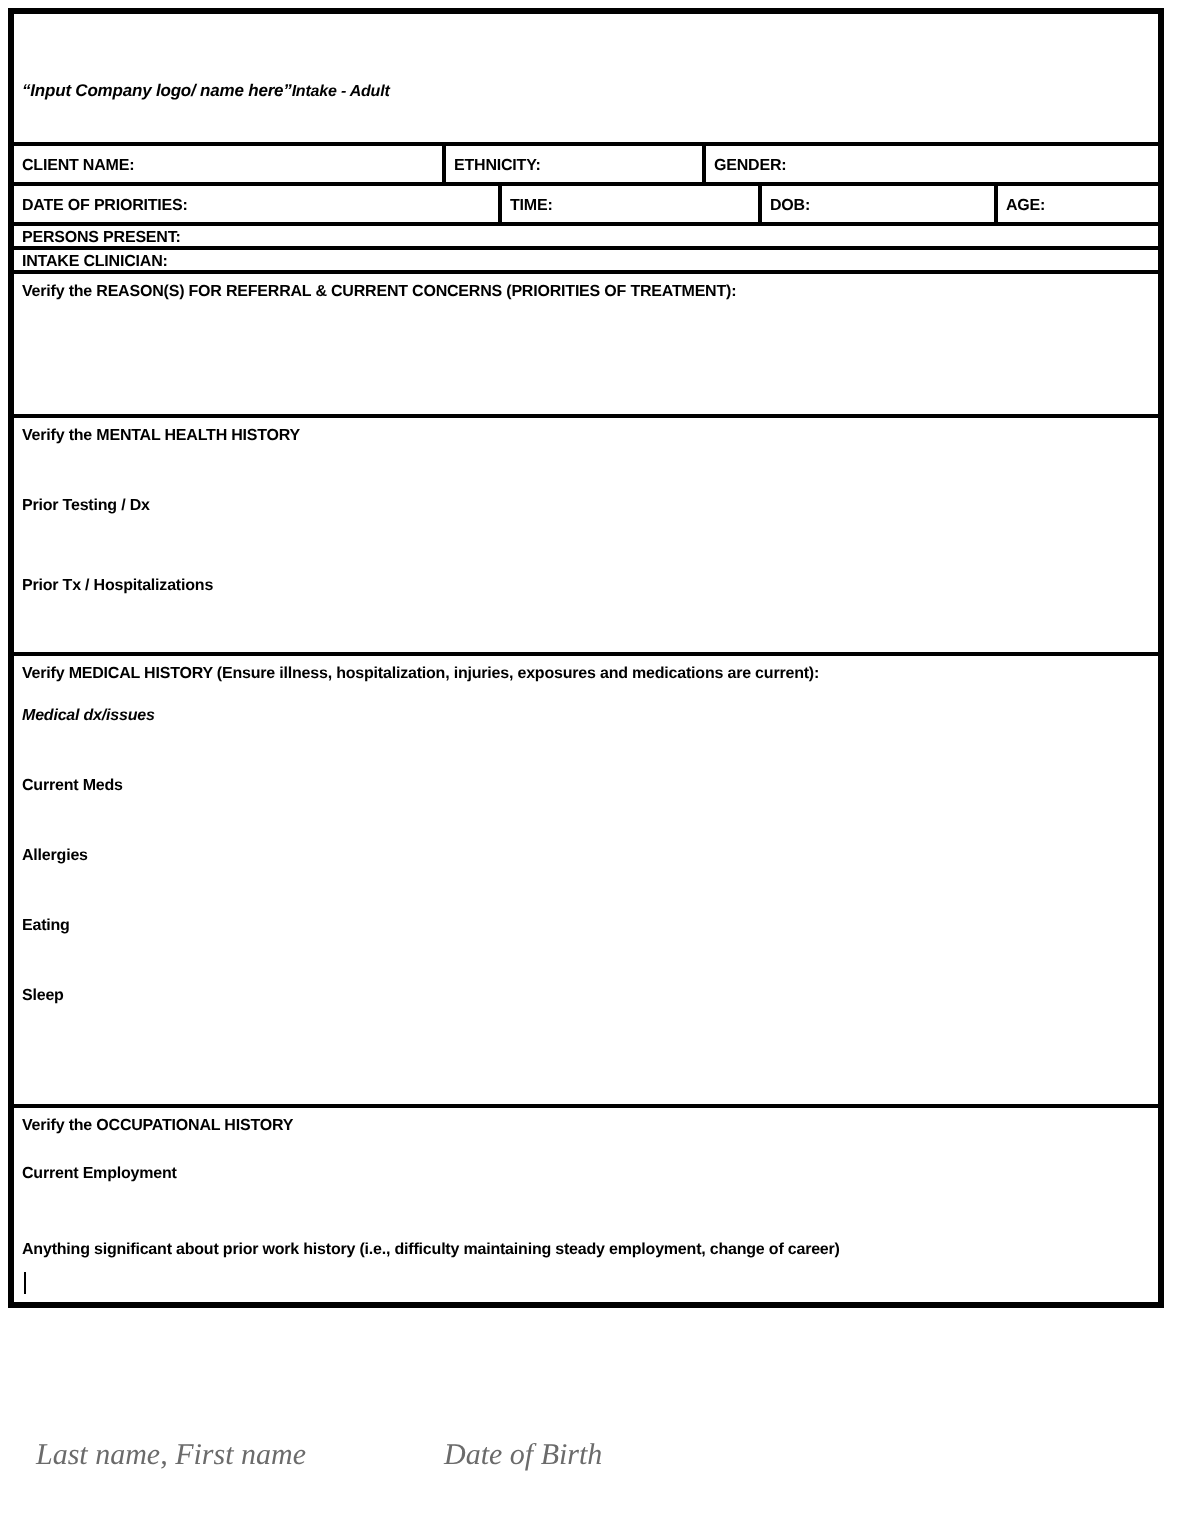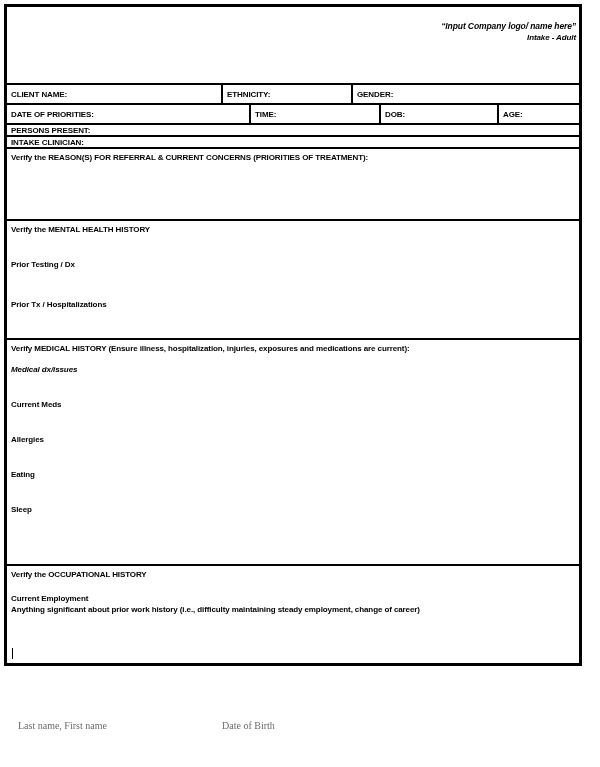--- a/index.html
+++ b/index.html
@@ -53,24 +53,24 @@
     font-size: 8px;
     font-weight: bold;
     letter-spacing: -0.1px;
     line-height: 11px;
     overflow: hidden;
   }
   .cell:last-child { border-right: none; }
 
   
   .title-block {
-    height: 76px;
+    height: 64px;
     display: flex;
-    flex-direction: column;
-    align-items: flex-end;
+    flex-direction: row;
+    align-items: center;
     justify-content: flex-start;
     padding-top: 14px;
     box-sizing: border-box;
   }
   .title-line1 {
     font-size: 8.5px;
     font-weight: bold;
     font-style: italic;
     letter-spacing: -0.1px;
   }
@@ -127,21 +127,21 @@
 
   .sec-medical  { height: 224px; }
   .sec-medical .m1 { margin-top: 10px; font-style: italic; }
   .sec-medical .m2 { margin-top: 24px; }
   .sec-medical .m3 { margin-top: 24px; }
   .sec-medical .m4 { margin-top: 24px; }
   .sec-medical .m5 { margin-top: 24px; }
 
   .sec-occup    { height: 97px; }
   .sec-occup .o1 { margin-top: 13px; }
-  .sec-occup .o2 { }
+  .sec-occup .o2 { margin-top: 27px; }
 
   .caret {
     position: absolute;
     left: 5px;
     bottom: 4px;
     width: 1px;
     height: 11px;
     background: #000;
   }
 
@@ -149,23 +149,24 @@
   .footer {
     position: absolute;
     left: 0;
     top: 720px;
     width: 600px;
     height: 20px;
   }
   .footer-item {
     position: absolute;
     font-family: "Liberation Serif", serif;
-    font-size: 10px;
+    font-size: 15px;
     color: #6b6b6b;
     white-space: nowrap;
+    font-style: italic;
   }
   .f-name { left: 18px; top: 0; }
   .f-dob  { left: 222px; top: 0; }
 </style>
 </head>
 <body>
 
 <div class="page">
 
   <div class="form-table">

